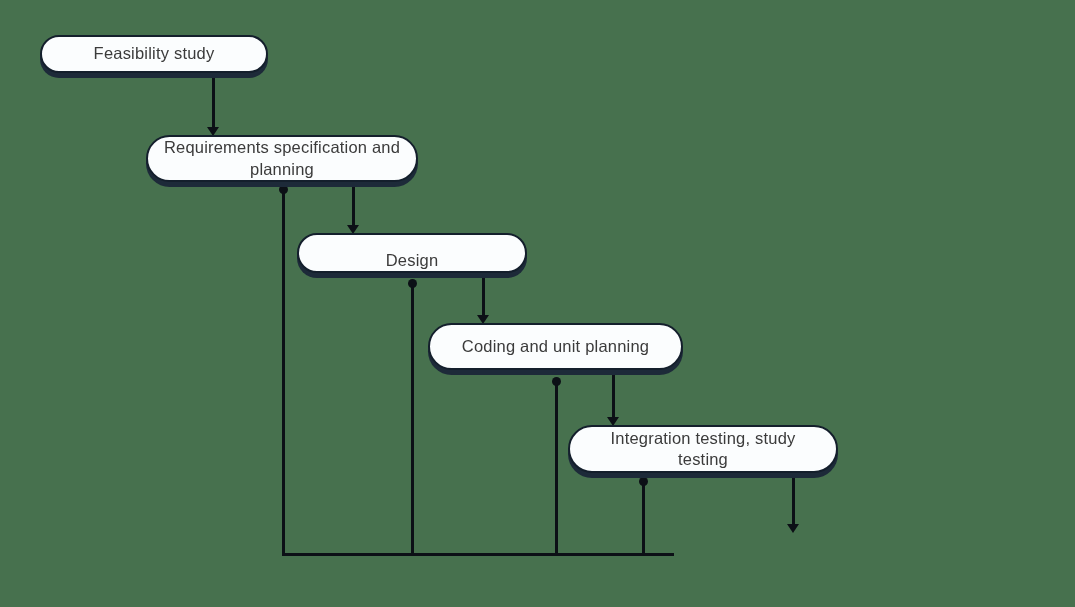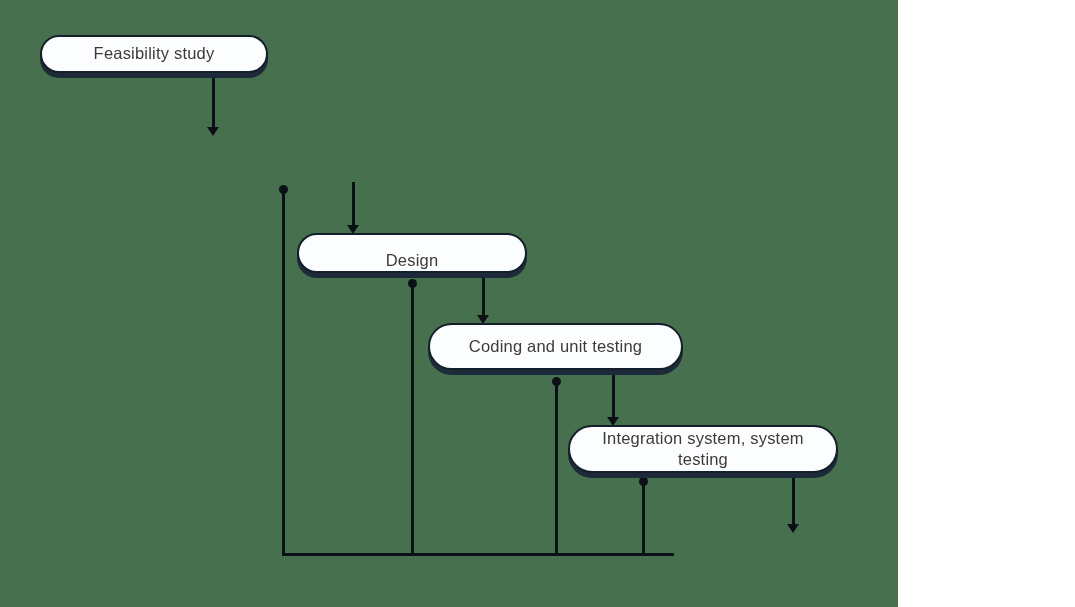--- a/index.html
+++ b/index.html
@@ -1,18 +1,18 @@
 <!DOCTYPE html>
 <html><head>
 <meta charset="utf-8">
 <style>
   html, body { margin: 0; padding: 0; }
   .canvas {
     position: relative;
-    width: 898px;
+    width: 1075px;
     height: 607px;
     background: #47714e;
     overflow: hidden;
     font-family: "Liberation Sans", sans-serif;
   }
   .node {
     position: absolute;
     box-sizing: border-box;
     background: #fbfdfe;
     border: 2.5px solid #141f2c;
@@ -88,28 +88,31 @@
   .bus { left: 281.5px; top: 553px; width: 392px; }
 </style>
 </head>
 <body>
 
 <div class="canvas">
 
   <div class="node n1">
     <span class="node-label">Feasibility study</span>
   </div>
+  <div class="node n2">
+    <span class="node-label">Requirements specification and planning</span>
+  </div>
   <div class="node n3">
     <span class="node-label">Design</span>
   </div>
   <div class="node n4">
-    <span class="node-label">Coding and unit testing</span>
+    <span class="node-label">Coding and unit planning</span>
   </div>
   <div class="node n5">
-    <span class="node-label">Integration system, system testing</span>
+    <span class="node-label">Integration testing, study testing</span>
   </div>
 
   <div class="line v lA"></div>
   <div class="arrow-down aA"></div>
 
   <div class="line v lB"></div>
   <div class="arrow-down aB"></div>
 
   <div class="line v lC"></div>
   <div class="arrow-down aC"></div>

